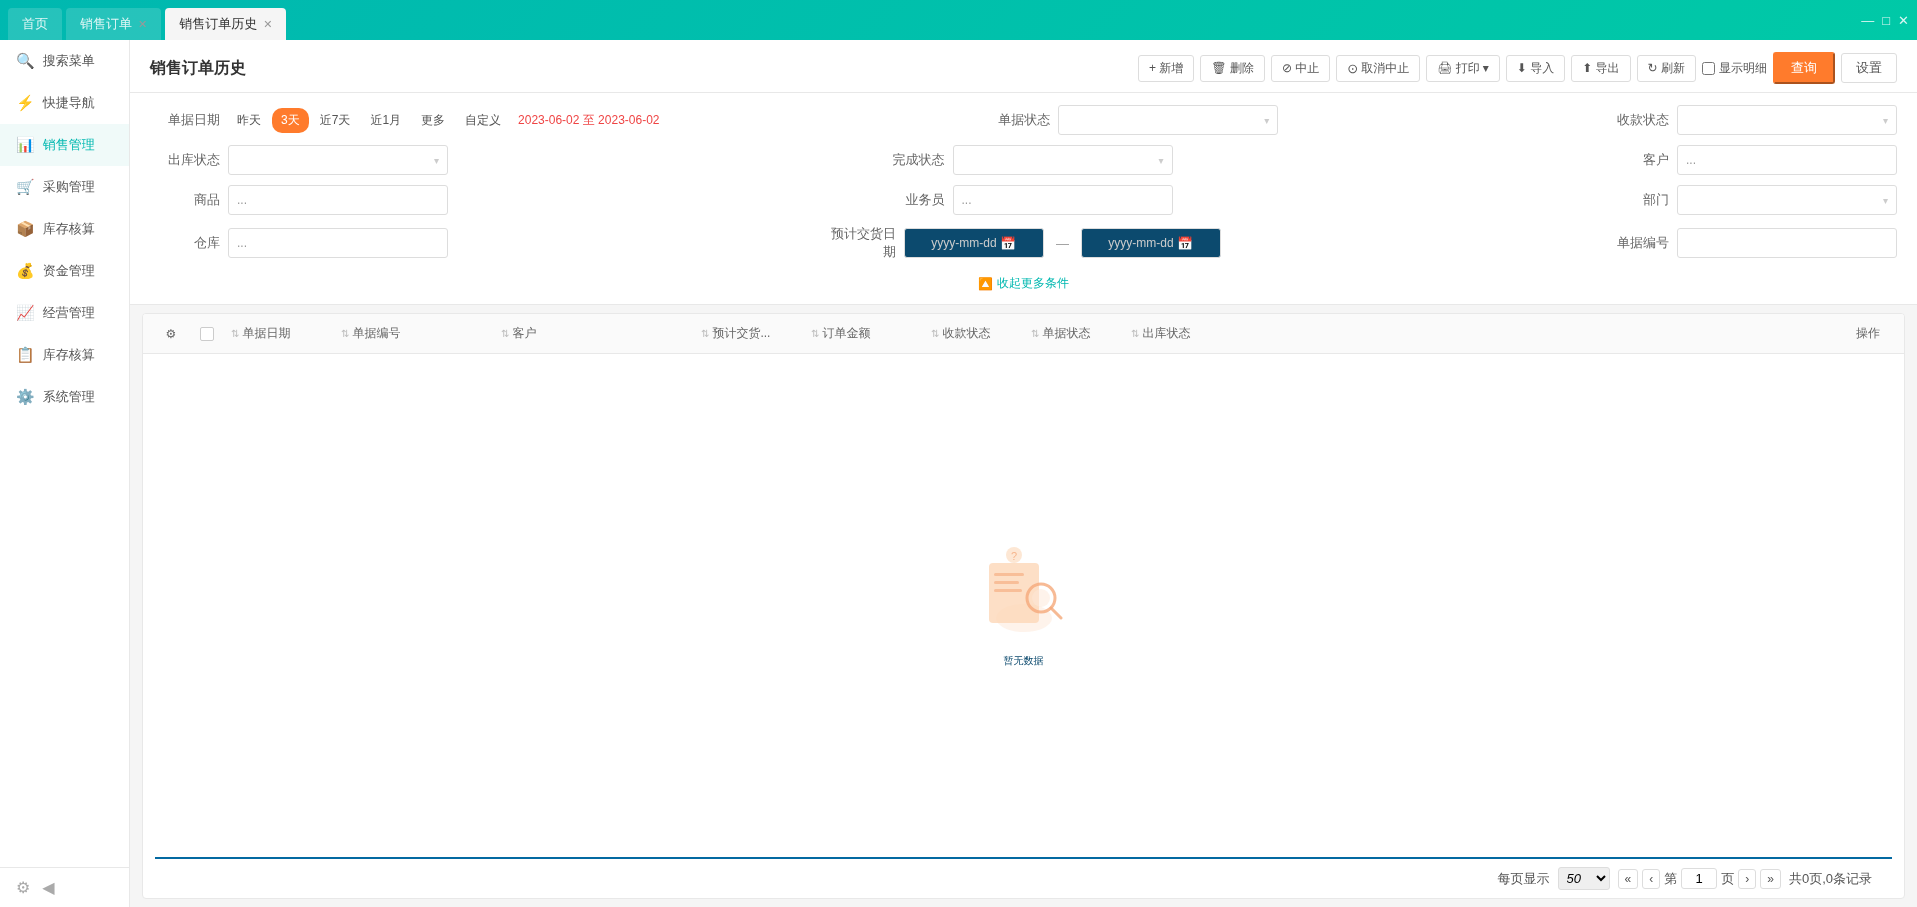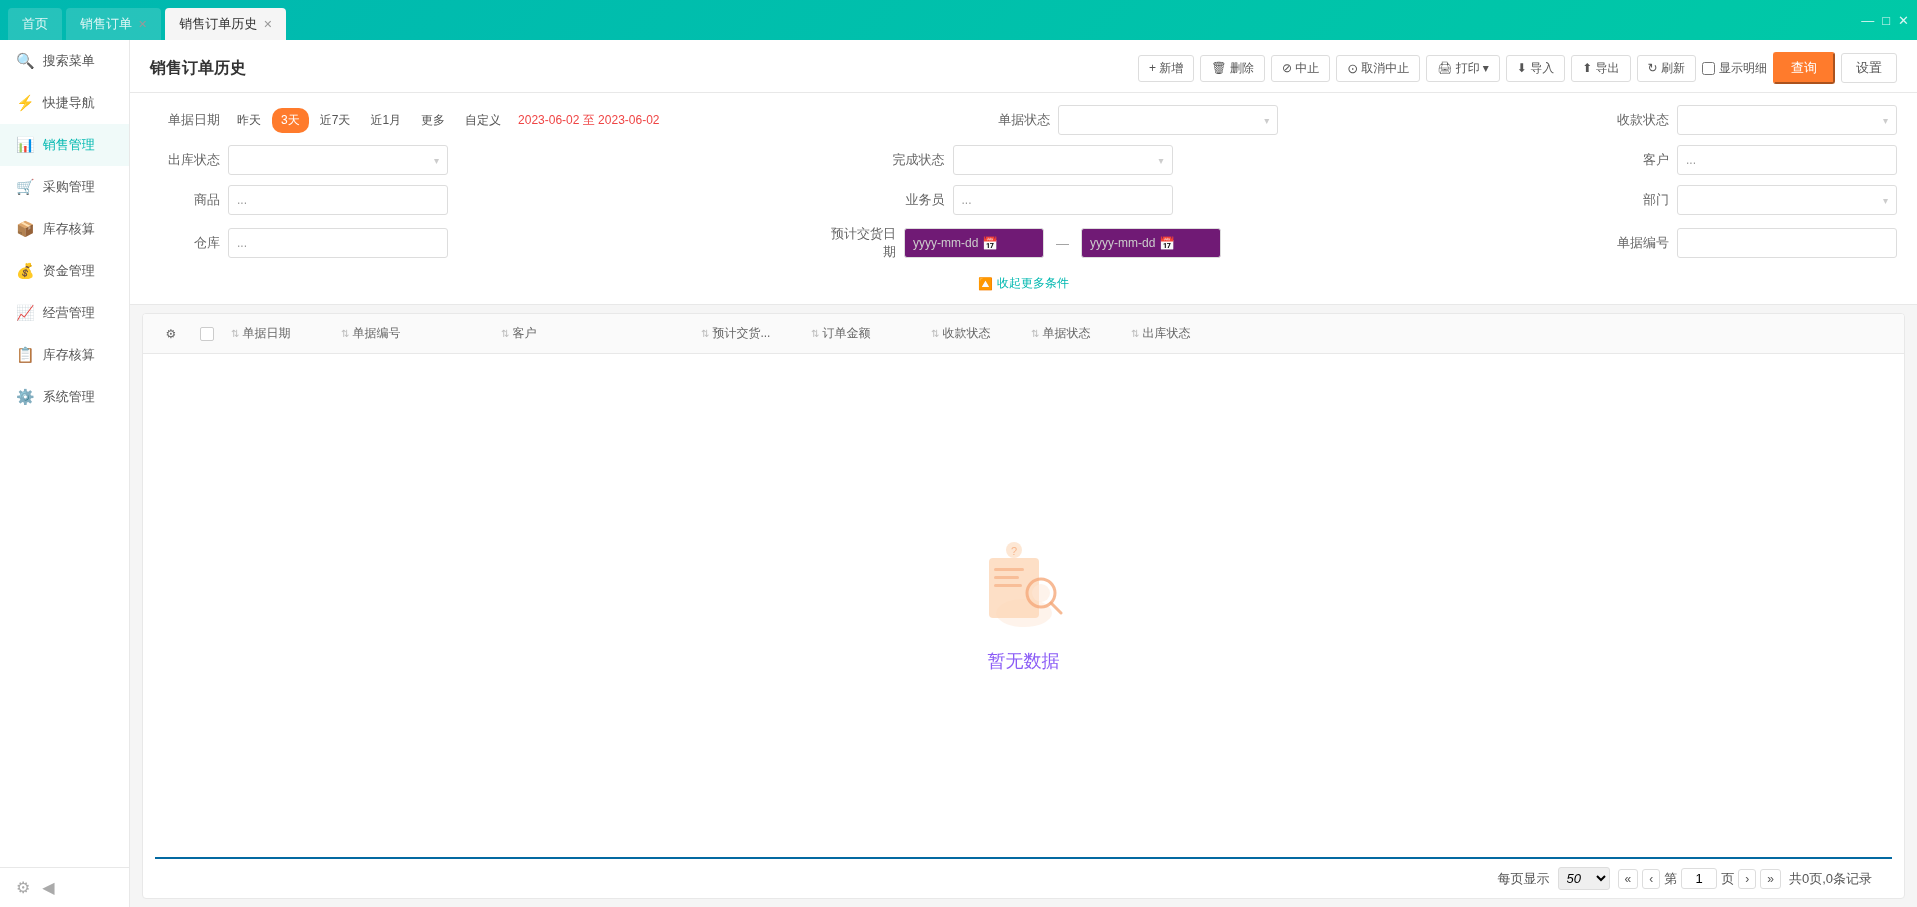--- a/index.html
+++ b/index.html
@@ -211,25 +211,26 @@
       color: #ef4444;
       margin-left: 4px;
     }
     .date-input {
       display: flex;
       align-items: center;
       border: 1px solid #ddd;
       border-radius: 3px;
       height: 30px;
       padding: 0 8px;
-      background: #701a75;
+      background: #0c4a6e;
       width: 140px;
       gap: 4px;
       font-size: 12px;
       color: #ccc;
+      justify-content: center;
     }
     .date-input .cal-icon { color: #aaa; font-size: 13px; }
     .date-dash { color: #999; padding: 0 4px; }
     .collapse-row {
       display: flex;
       align-items: center;
       justify-content: center;
       padding: 4px 0 0 0;
       color: #00b8b0;
       font-size: 12px;
@@ -286,22 +287,22 @@
       align-items: center;
       justify-content: center;
     }
     .empty-state {
       display: flex;
       flex-direction: column;
       align-items: center;
       gap: 16px;
     }
     .empty-text {
-      color: #8b5cf6;
-      font-size: 18px;
+      color: #0c4a6e;
+      font-size: 10px;
     }
 
     
     .pagination {
       display: flex;
       align-items: center;
       justify-content: flex-end;
       padding: 8px 20px;
       background: #fff;
       border-top: 2px solid #0369a1;
@@ -592,20 +593,23 @@
           <span>收款状态</span>
         </div>
         <div class="th th-bill">
           <span class="sort-icon">⇅</span>
           <span>单据状态</span>
         </div>
         <div class="th th-stock">
           <span class="sort-icon">⇅</span>
           <span>出库状态</span>
         </div>
+        <div class="th th-action">
+          <span>操作</span>
+        </div>
       </div>
 
       <div class="table-body">
         <div class="empty-state">
 
           <svg width="110" height="95" viewBox="0 0 110 95">
 
             <ellipse cx="55" cy="75" rx="28" ry="14" fill="#fde8d8" opacity="0.5"></ellipse>
 
             <rect x="20" y="20" width="50" height="60" rx="4" fill="#fcd7b8" opacity="0.8"></rect>

